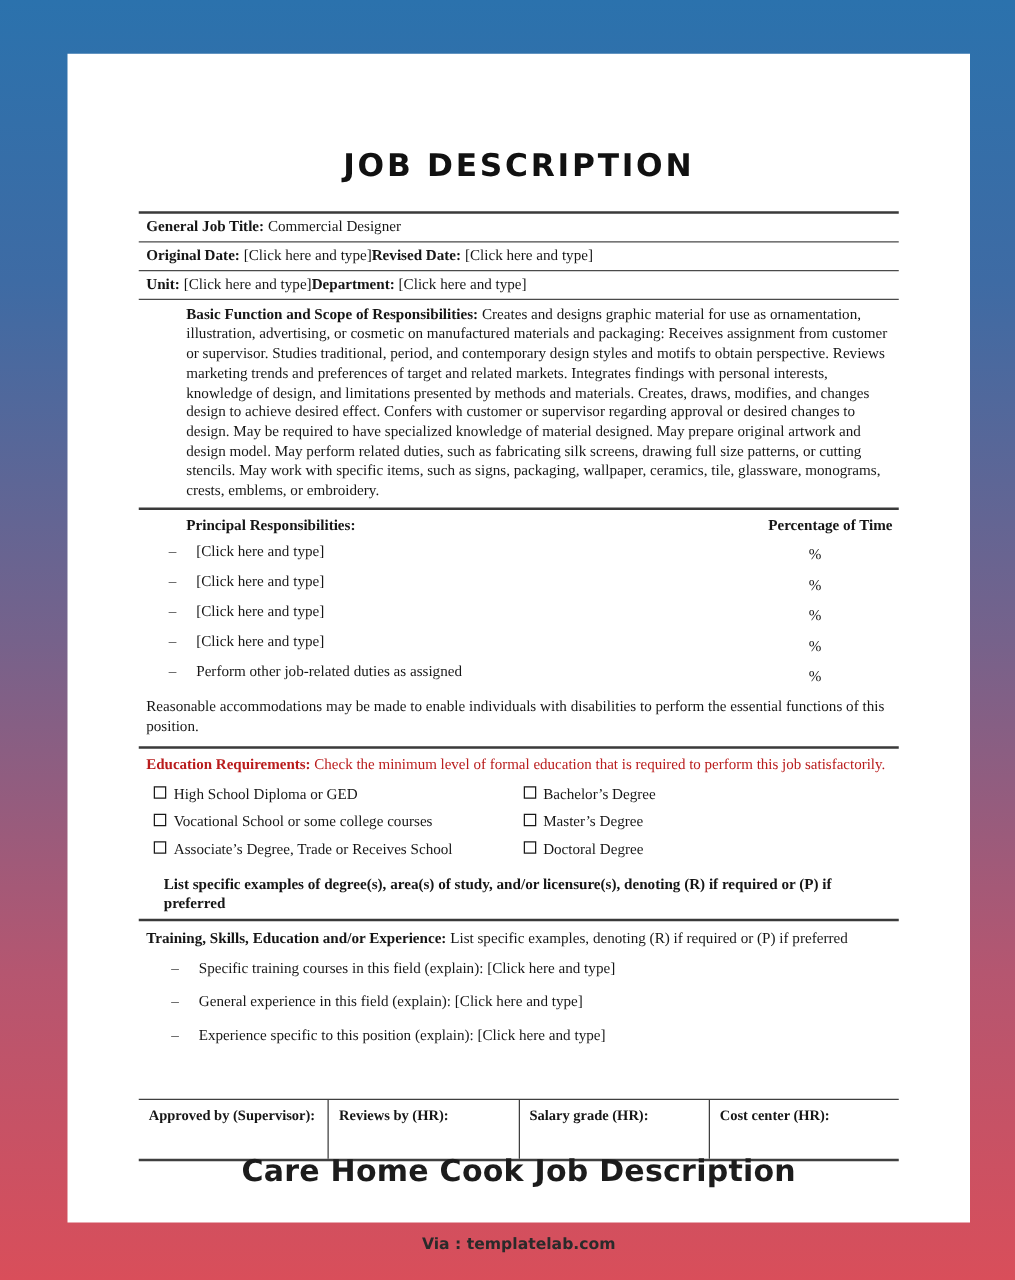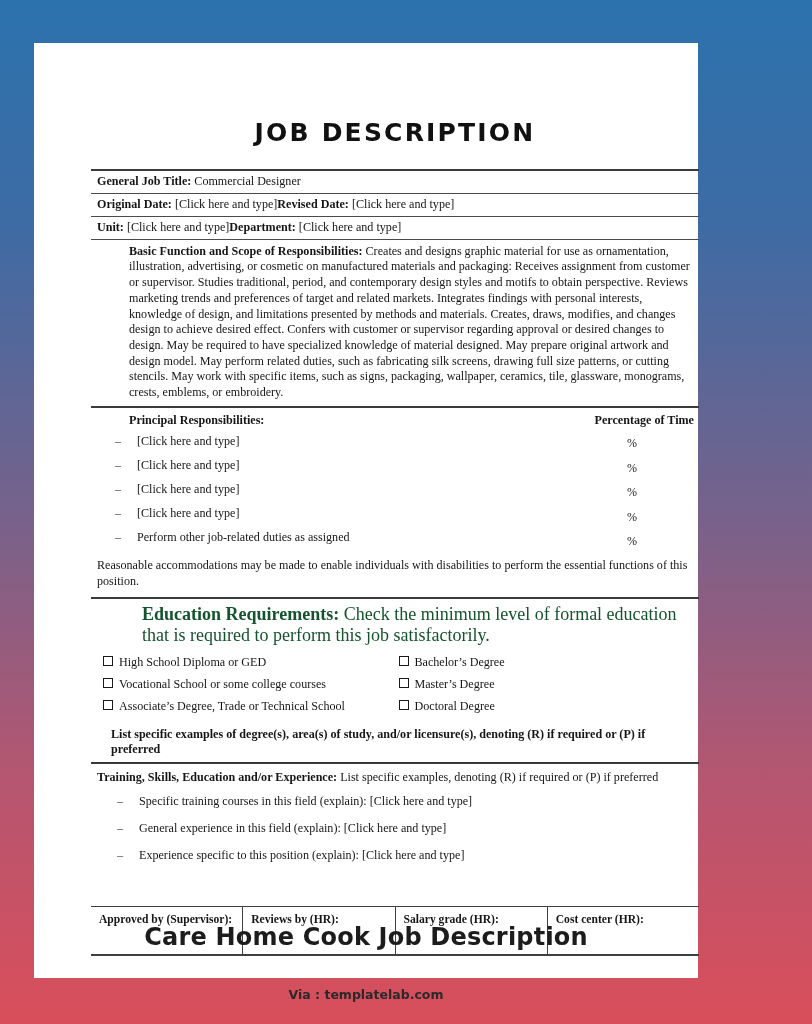--- a/index.html
+++ b/index.html
@@ -9,23 +9,23 @@
   body {
     width: 812px;
     height: 1024px;
     overflow: hidden;
     background: linear-gradient(180deg, #2B72AD 0%, #3E6BA4 22%, #76628B 50%, #B55670 76%, #D94E5A 100%);
     font-family: "Liberation Serif", serif;
   }
 
   .page {
     position: absolute;
-    left: 34px;
+    left: 54px;
     top: 43px;
-    width: 664px;
+    width: 722px;
     height: 935px;
     background: #ffffff;
   }
 
   .doc {
     position: absolute;
     left: 57px;
     top: 75px;
     width: 608px;
   }
@@ -116,24 +116,23 @@
 
   .note {
     font-size: 12.1px;
     line-height: 1.32;
     color: #161616;
     padding: 6px 5px 7px 6px;
   }
 
   
   .edu-head {
-    font-size: 18px;
-    color: #14532d;
+    font-size: 12px;
+    color: #b91c1c;
     padding: 5px 5px 6px 6px;
-    margin-left: 45px;
   }
   .checks {
     display: flex;
     padding: 0 5px 4px 12px;
     font-size: 12.1px;
     color: #161616;
   }
   .checks .col { flex: 0 0 50%; }
   .chk {
     padding: 3.5px 0;
@@ -324,21 +323,21 @@
         <div class="chk">
           <span class="box"></span>
           <span>High School Diploma or GED</span>
         </div>
         <div class="chk">
           <span class="box"></span>
           <span>Vocational School or some college courses</span>
         </div>
         <div class="chk">
           <span class="box"></span>
-          <span>Associate’s Degree, Trade or Technical School</span>
+          <span>Associate’s Degree, Trade or Receives School</span>
         </div>
       </div>
       <div class="col">
         <div class="chk">
           <span class="box"></span>
           <span>Bachelor’s Degree</span>
         </div>
         <div class="chk">
           <span class="box"></span>
           <span>Master’s Degree</span>

